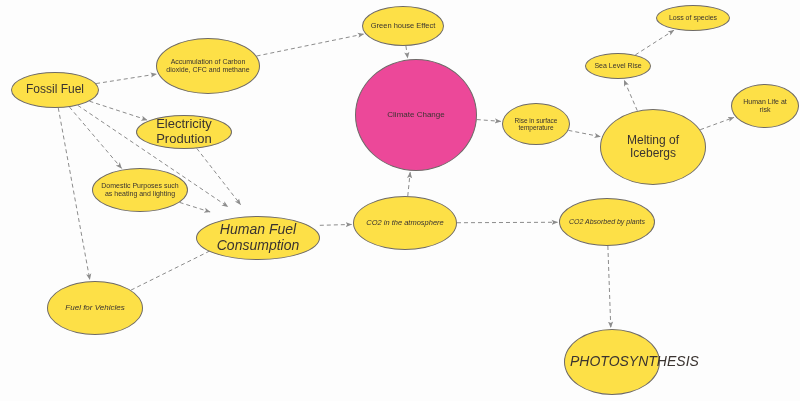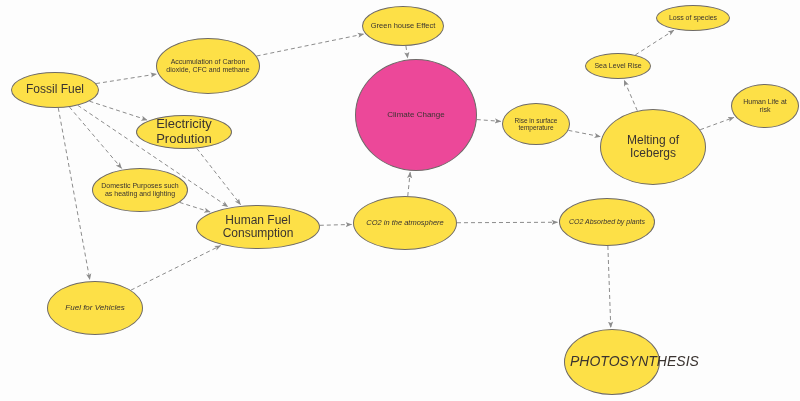--- a/index.html
+++ b/index.html
@@ -95,21 +95,21 @@
       </div>
       <div class="node concept" style="left: 136px; top: 115px; width: 96px; height: 34px; font-size: 13px;">
         <span class="label">Electricity Prodution</span>
       </div>
       <div class="node concept" style="left: 92px; top: 168px; width: 96px; height: 44px; font-size: 7px;">
         <span class="label">Domestic Purposes such as heating and lighting</span>
       </div>
       <div class="node concept" style="left: 47px; top: 281px; width: 96px; height: 54px; font-size: 8px; font-style: italic;">
         <span class="label">Fuel for Vehicles</span>
       </div>
-      <div class="node concept" style="left: 196px; top: 205px; width: 124px; height: 44px; font-size: 12px;">
+      <div class="node concept" style="left: 196px; top: 216px; width: 124px; height: 44px; font-size: 14px; font-style: italic;">
         <span class="label">Human Fuel Consumption</span>
       </div>
       <div class="node highlight" style="left: 355px; top: 59px; width: 122px; height: 112px; font-size: 8px;">
         <span class="label">Climate Change</span>
       </div>
       <div class="node concept italic" style="left: 353px; top: 196px; width: 104px; height: 54px; font-size: 7.5px;">
         <span class="label">CO2 in the atmosphere</span>
       </div>
       <div class="node concept italic" style="left: 559px; top: 198px; width: 96px; height: 48px; font-size: 7px;">
         <span class="label">CO2 Absorbed by plants</span>

